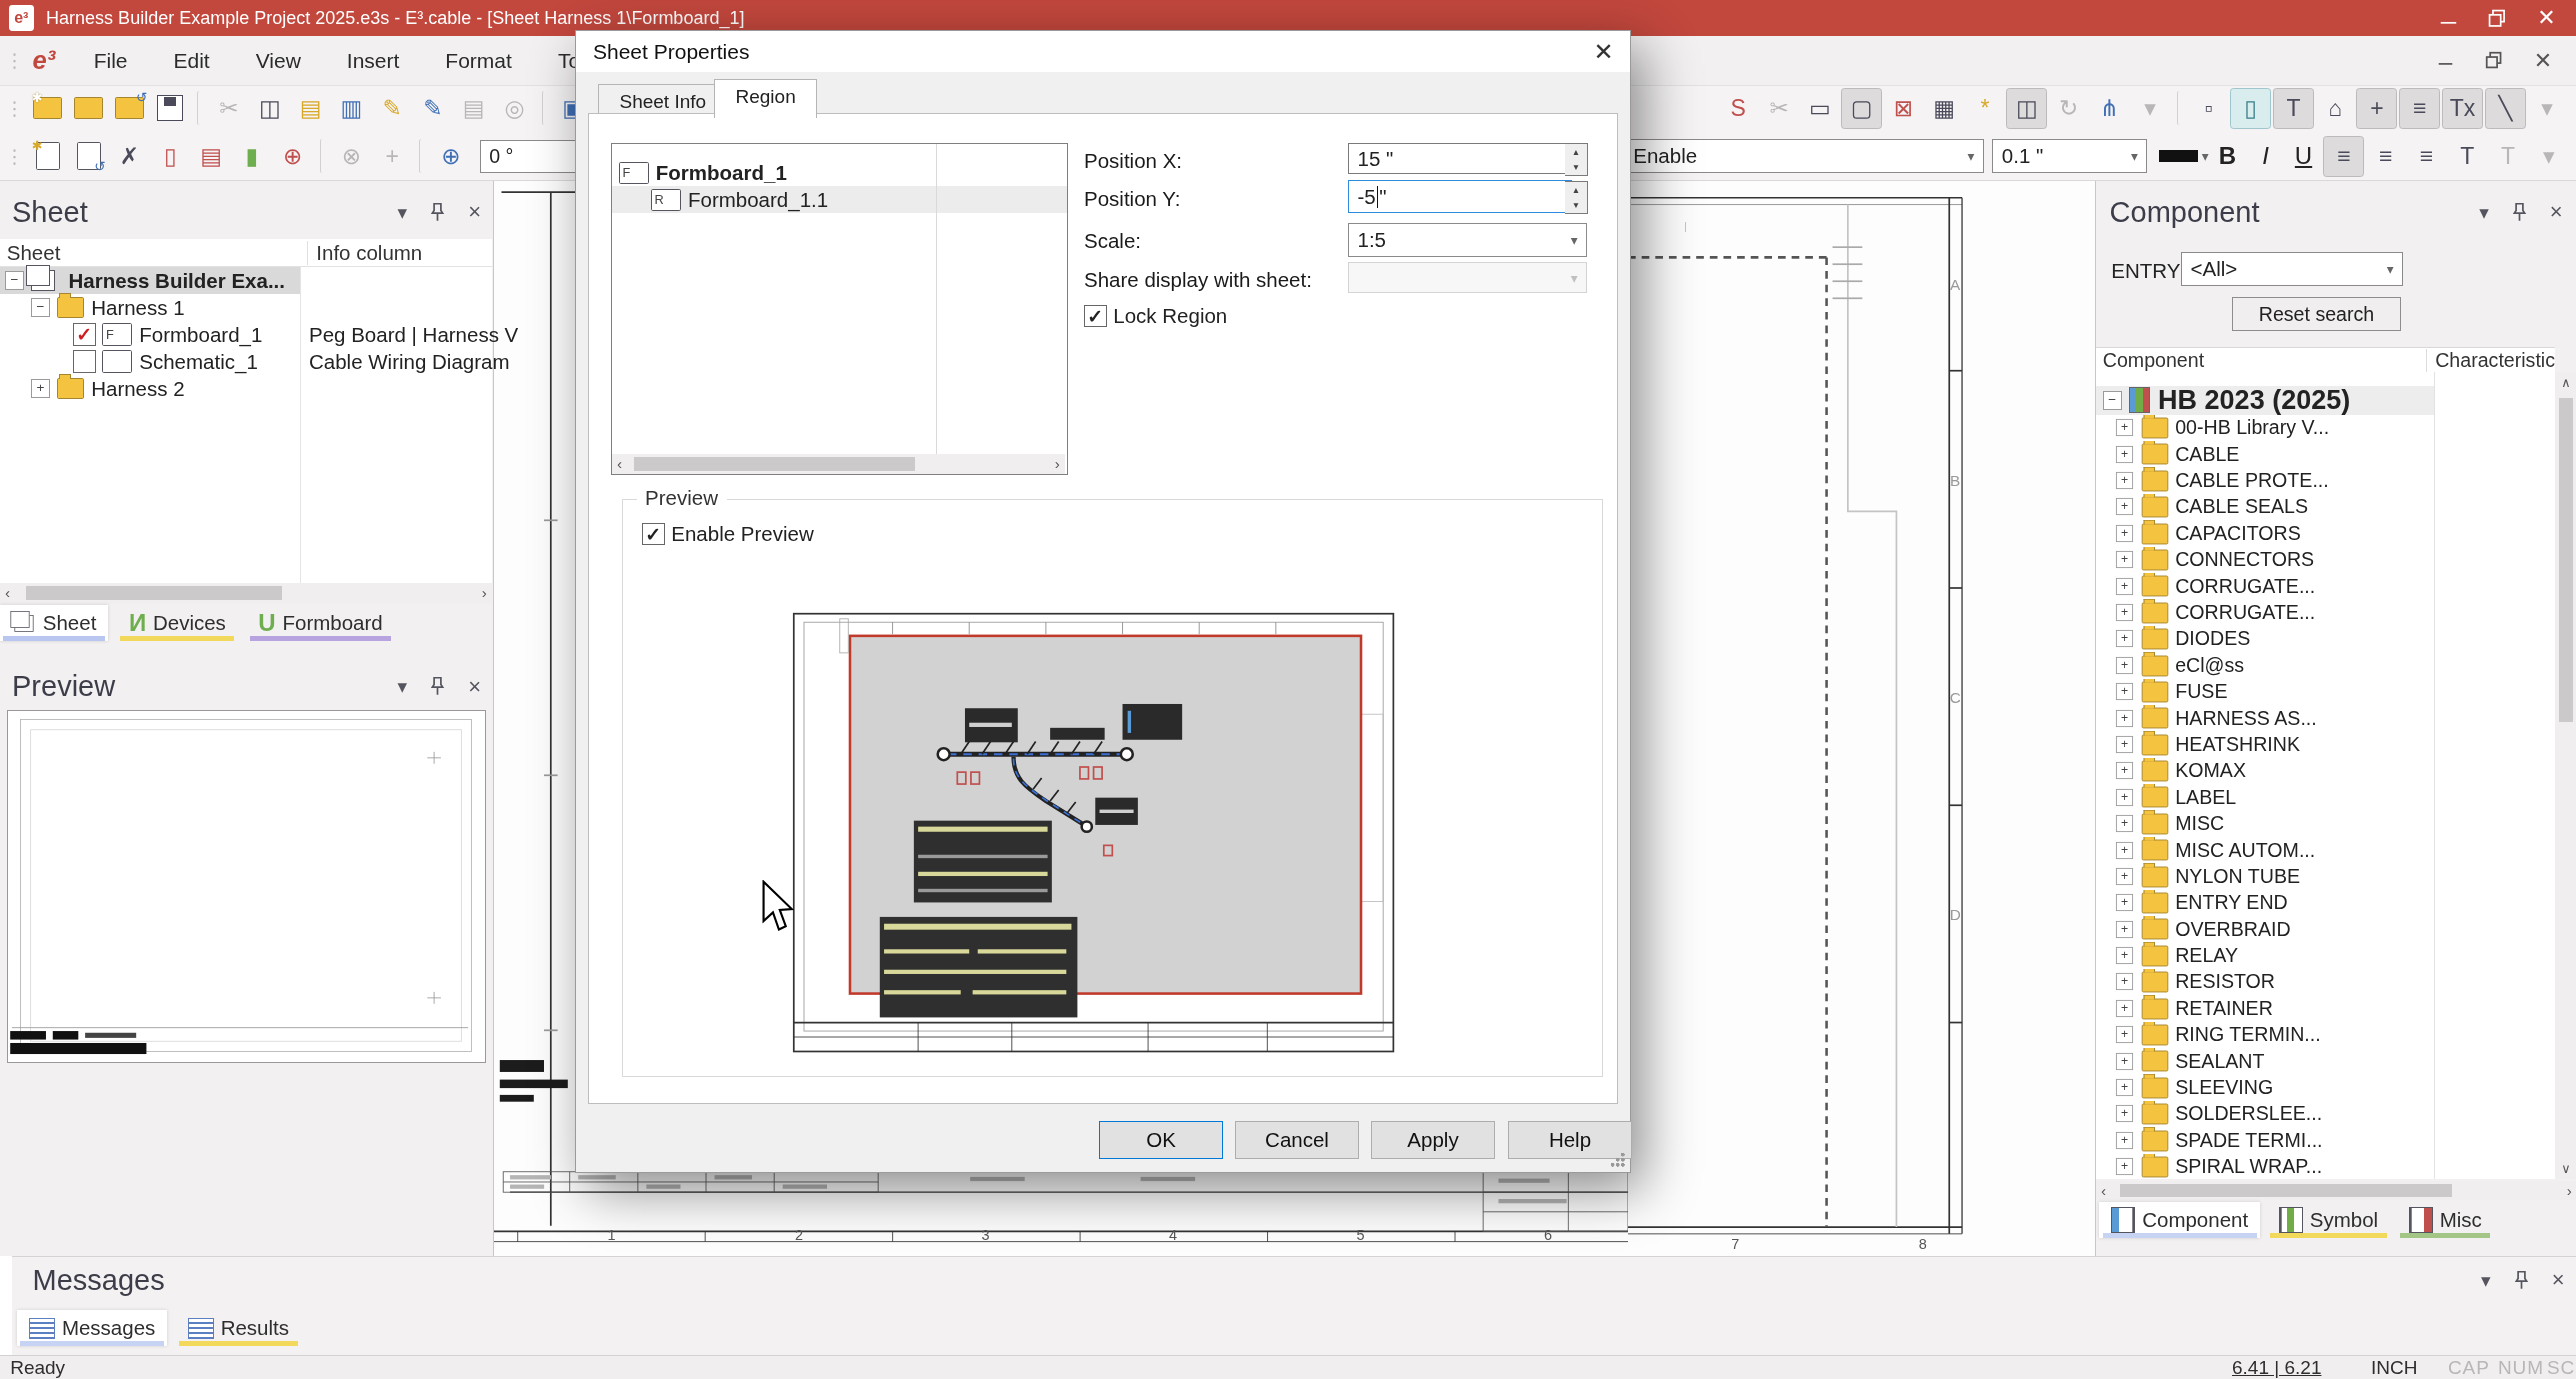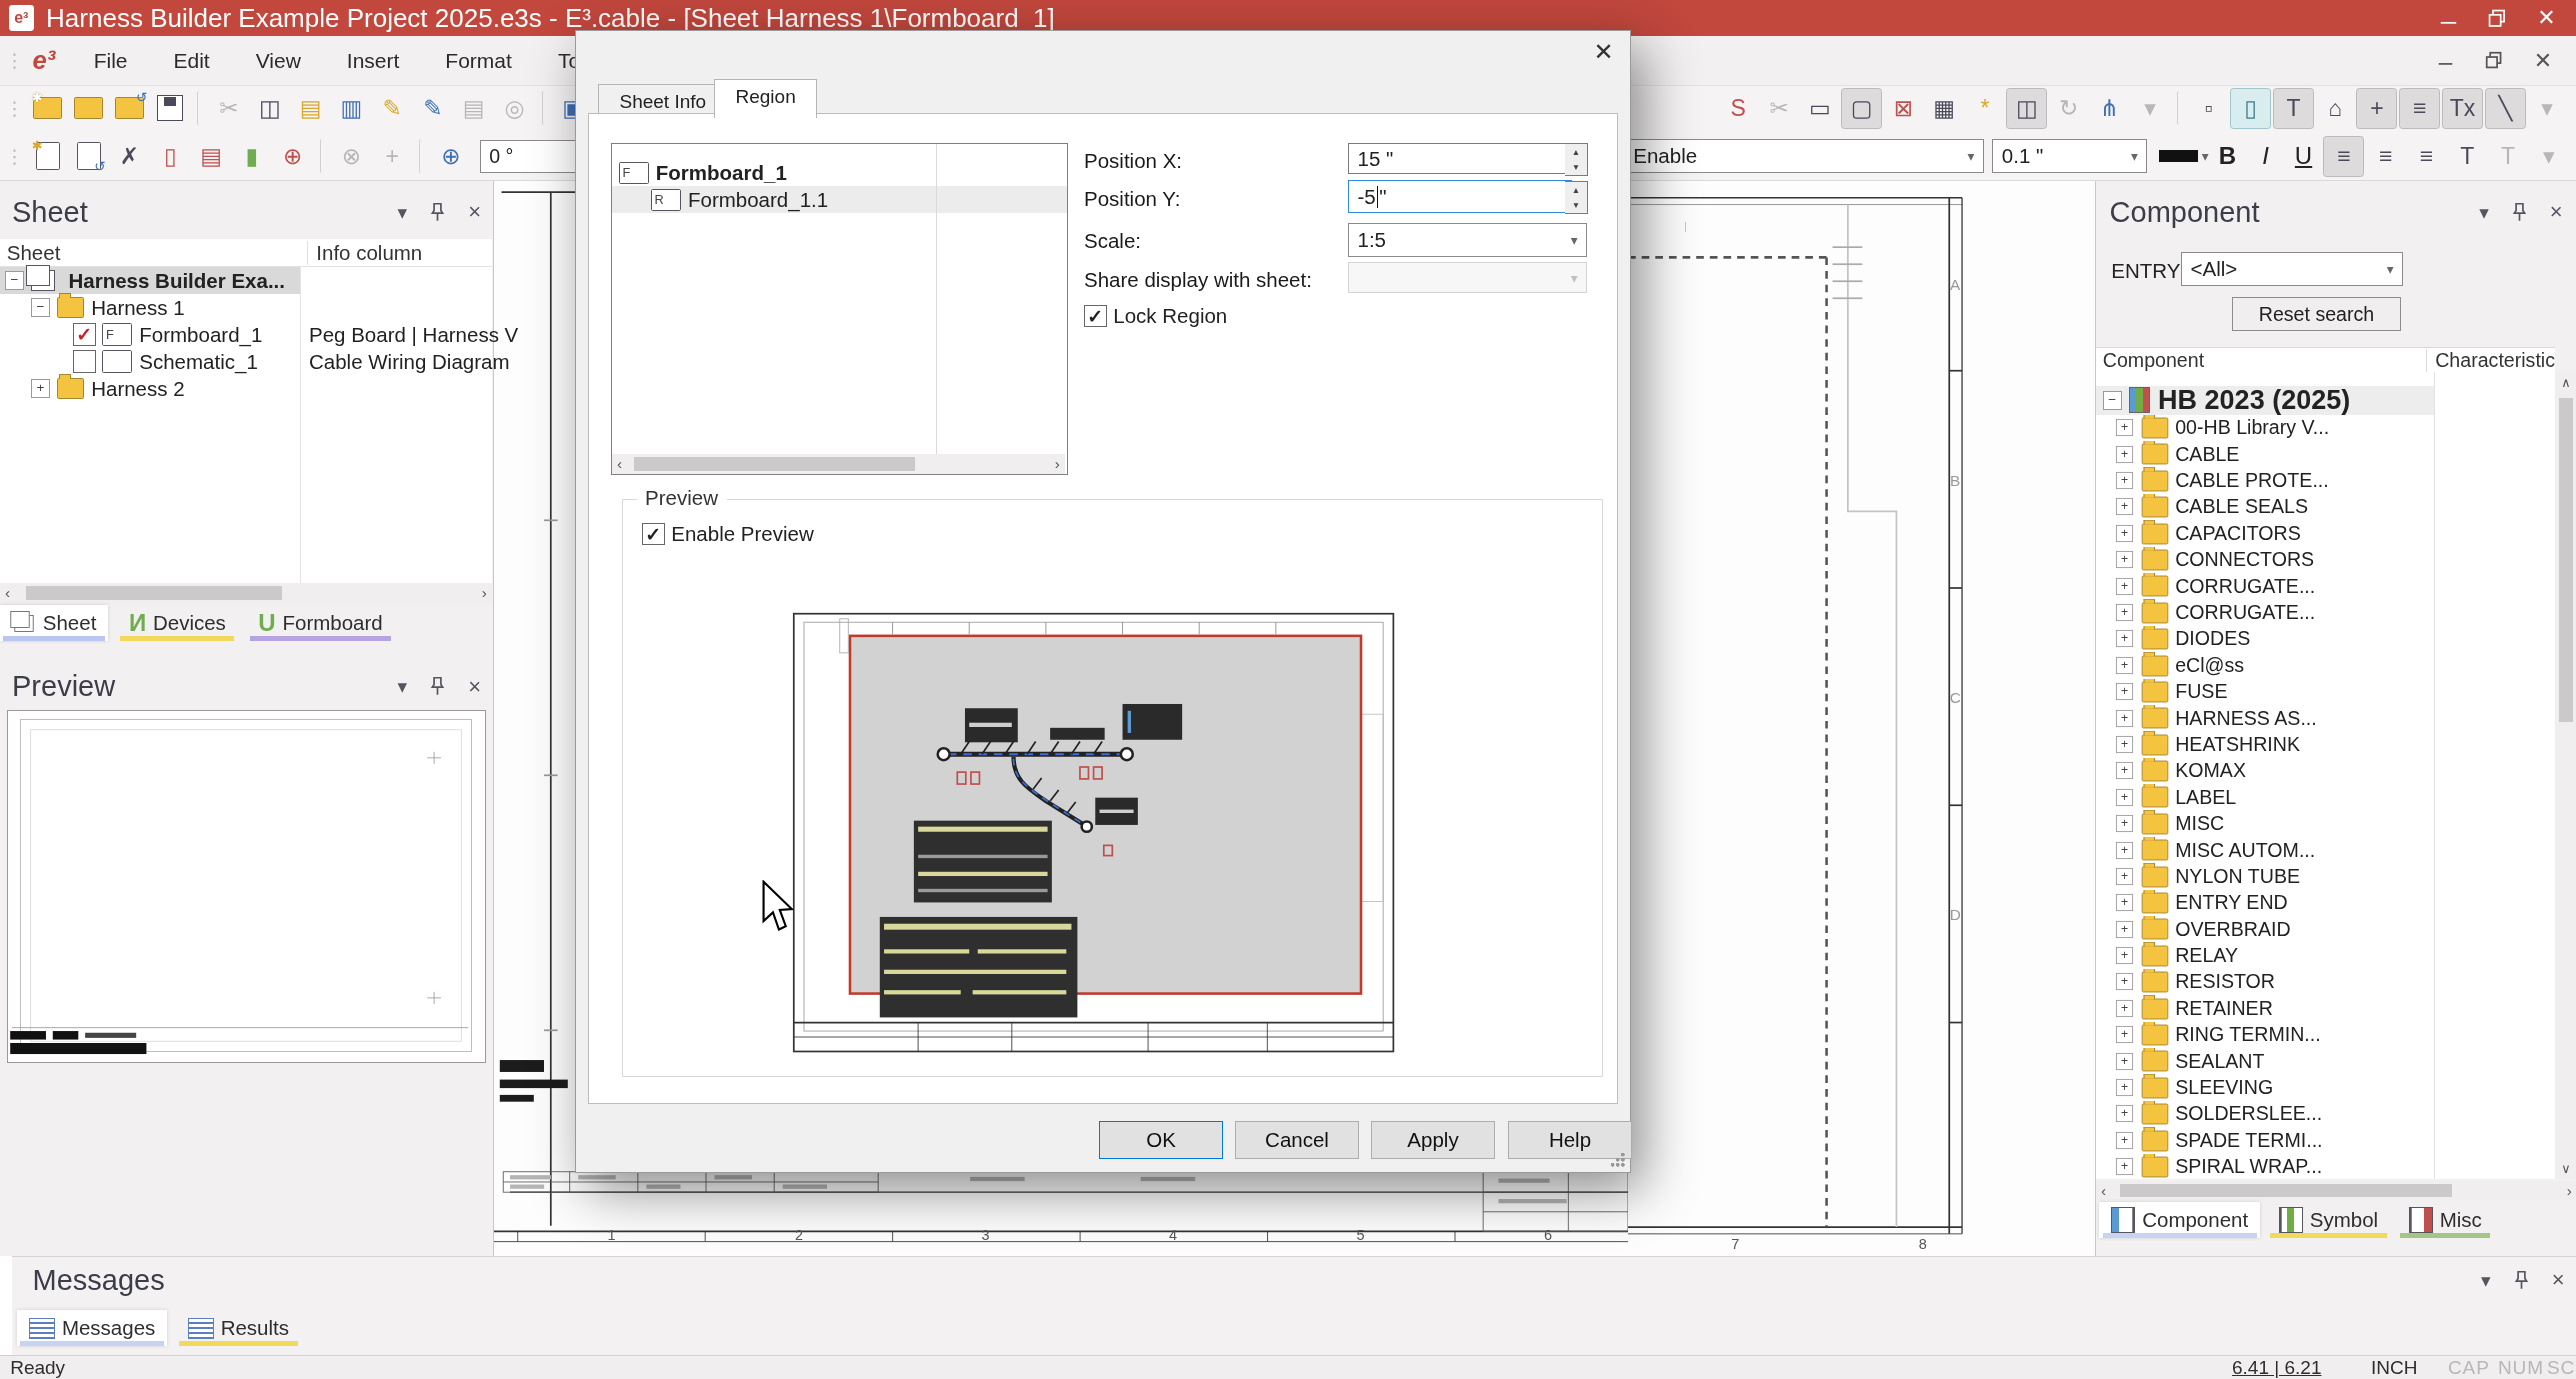--- a/index.html
+++ b/index.html
@@ -3,21 +3,21 @@
 <meta charset="utf-8">
 <style>
   html,body{margin:0;padding:0;background:#888;}
   #screen{position:relative;width:2576px;height:1379px;overflow:hidden;background:#fff;
     font-family:"Liberation Sans",sans-serif;color:#222;-webkit-font-smoothing:antialiased;}
   .abs{position:absolute;}
   
   .titlebar{left:0;top:0;width:2576px;height:36px;background:#c2473d;display:flex;align-items:center;z-index:5;}
   .app-logo{width:25.6px;height:25.6px;margin:0 12px 0 8.5px;background:#fff;border-radius:3.4px;color:#c2473d;
     font-weight:bold;font-size:16px;display:flex;align-items:center;justify-content:center;}
-  .title-text{color:#fff;font-size:26px;}
+  .title-text{color:#fff;font-size:18px;}
   .win-ctrls{position:absolute;right:5.1px;top:0;height:36px;display:flex;}
   .wbtn{width:49px;height:36px;display:flex;align-items:center;justify-content:center;color:#fff;font-size:22px;}
   .wbtn svg{stroke:#fff;}
   .wbtn.gray{color:#555;height:100%;}
   .wbtn.gray svg{stroke:#555;}
   
   .menubar{left:0;top:36px;width:2576px;height:49px;background:#f2f0f1;border-bottom:0.9px solid #e3e1e2;
     display:flex;align-items:center;font-size:21px;color:#2b2b2b;z-index:4;}
   .grip{color:#b9b7b8;font-size:19px;margin:0 5.1px;letter-spacing:-1.7px;}
   .e3logo{color:#c2473d;font-weight:bold;font-style:italic;font-size:25.6px;margin:0 15.3px 0 5.1px;}
@@ -797,20 +797,23 @@
   <div class="abs statusbar">
     <span style="margin-left:10.2px;">Ready</span>
     <span style="position:absolute;left:2232px;text-decoration:underline;">6.41 | 6.21</span>
     <span style="position:absolute;left:2371px;">INCH</span>
     <span class="gray-flags" style="position:absolute;left:2448px;">CAP</span>
     <span class="gray-flags" style="position:absolute;left:2498px;">NUM</span>
     <span class="gray-flags" style="position:absolute;left:2547px;">SCRL</span>
   </div>
 
   <div class="abs dialog">
+    <div class="dlg-title">
+      <span>Sheet Properties</span>
+    </div>
     <div class="dlg-close">✕</div>
 
     <div class="dlg-tab" style="left:22px;top:53px;">Sheet Info</div>
     <div class="dlg-tab active" style="left:138px;top:48px;padding-bottom:10.2px;">Region</div>
     <div class="tab-page"></div>
 
     <div class="dtreebox">
       <div class="abs" style="left:324px;top:0;width:0.9px;height:310px;background:#dadada;"></div>
       <div class="trow" style="margin-top:15.3px;">
         <span class="pg" style="margin-left:6.8px;">

